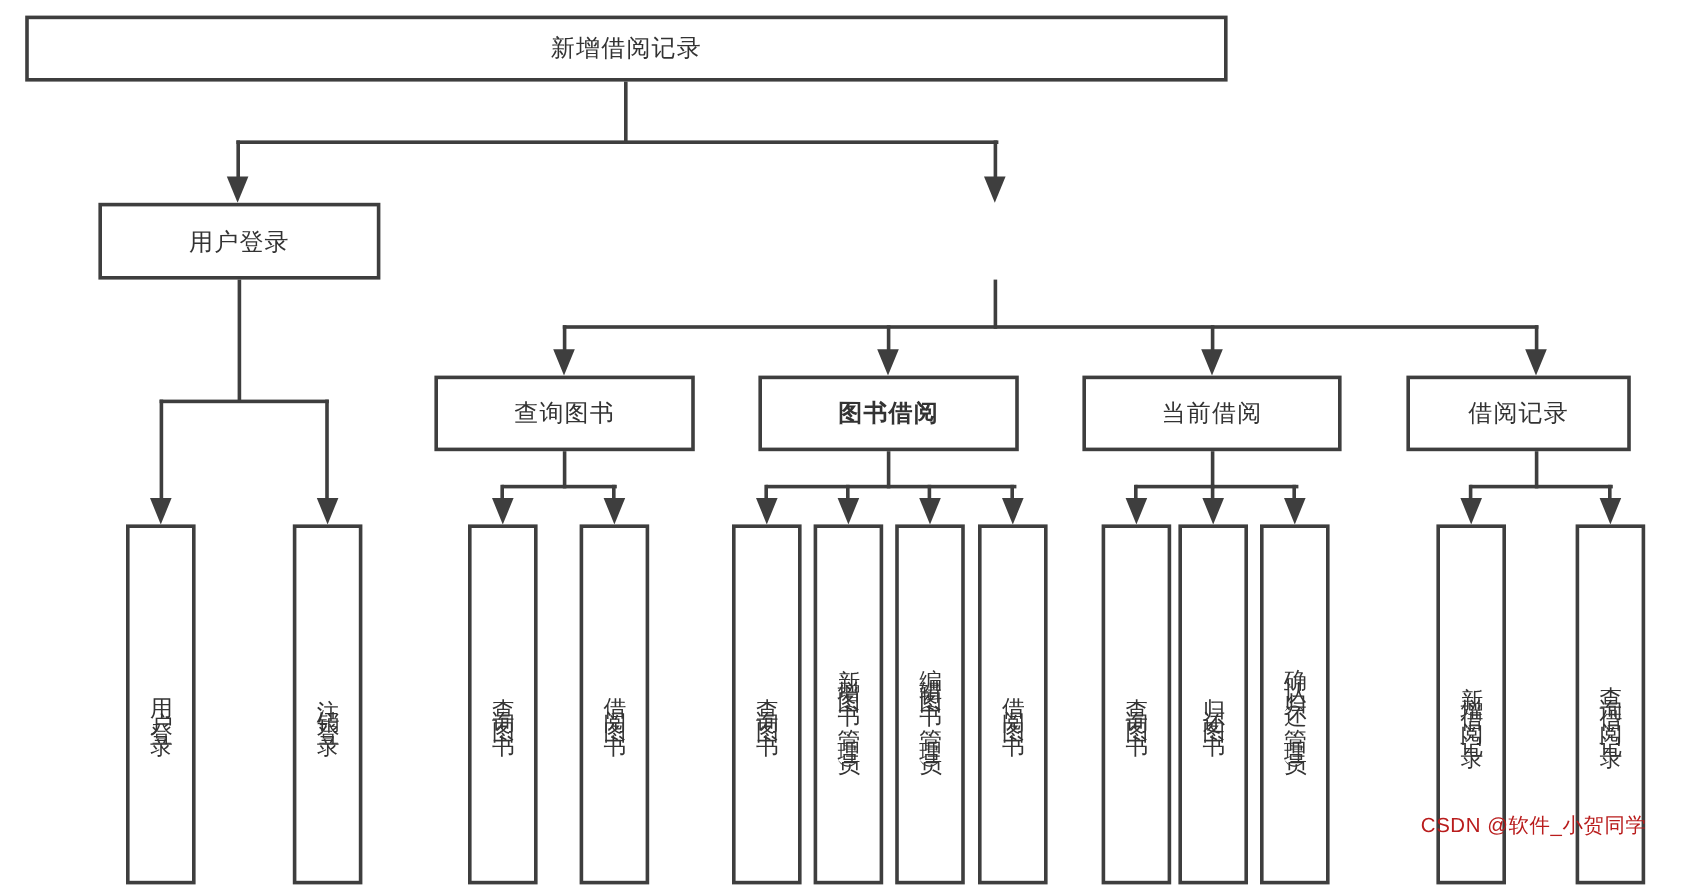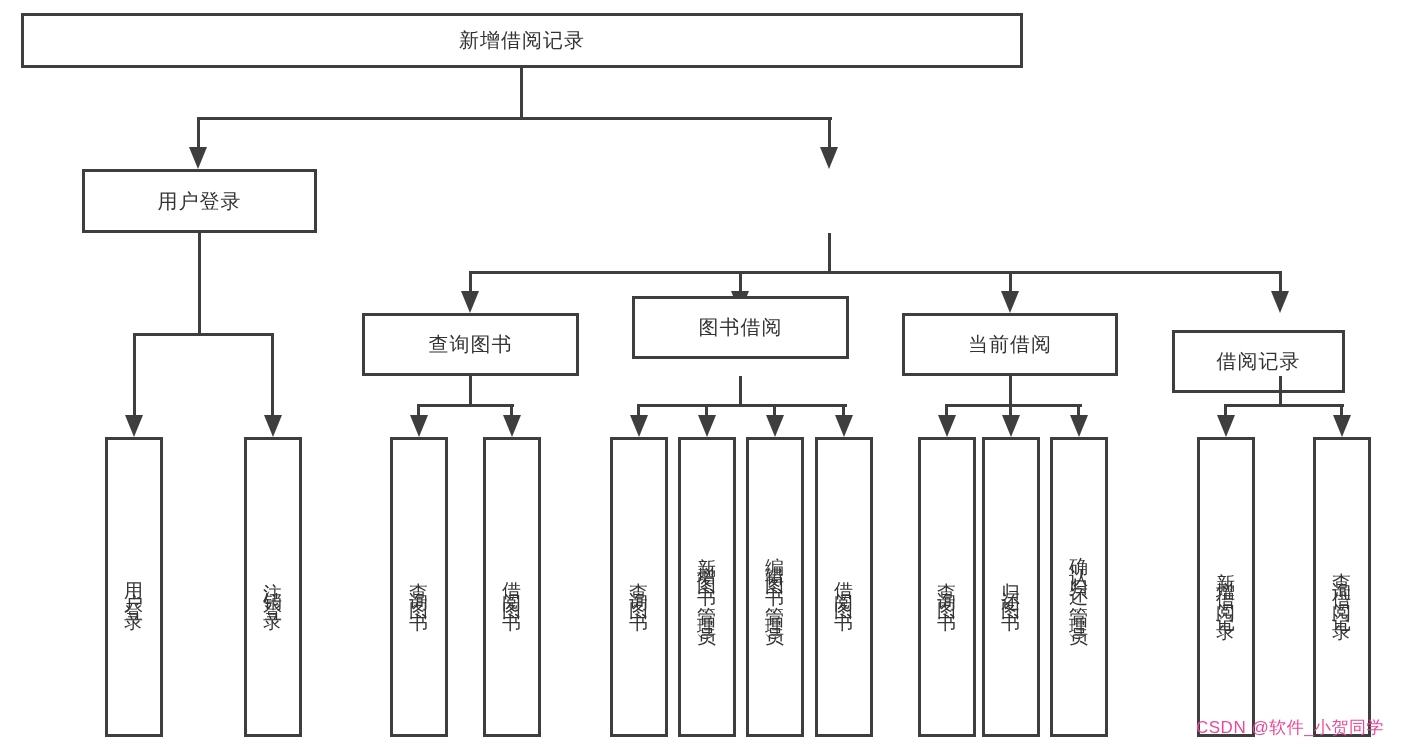--- a/index.html
+++ b/index.html
@@ -51,27 +51,26 @@
   .arrow {
     position: absolute;
     width: 0; height: 0;
     border-left: 9px solid transparent;
     border-right: 9px solid transparent;
     border-top: 22px solid #3e3e3e;
   }
   .watermark {
     position: absolute;
     left: 1184px;
-    top: 716px;
+    top: 676px;
     font-size: 17px;
-    color: #ec4899;
+    color: #b91c1c;
     letter-spacing: 0.5px;
     white-space: nowrap;
     z-index: 10;
-    margin-left: 12px;
   }
 </style>
 </head>
 <body>
 
 <div class="stage">
 
   <div class="box" style="left:21px; top:13px; width:1002px; height:55px;">
     <span class="hlabel">新增借阅记录</span>
   </div>
@@ -101,27 +100,27 @@
   <div class="vline" style="left:1009px; top:271px; height:24px;"></div>
   <div class="vline" style="left:1279px; top:271px; height:24px;"></div>
   <div class="arrow" style="left:461px; top:291px;"></div>
   <div class="arrow" style="left:731px; top:291px;"></div>
   <div class="arrow" style="left:1001px; top:291px;"></div>
   <div class="arrow" style="left:1271px; top:291px;"></div>
 
   <div class="box" style="left:362px; top:313px; width:217px; height:63px;">
     <span class="hlabel">查询图书</span>
   </div>
-  <div class="box" style="left:632px; top:296px; width:217px; height:63px;">
+  <div class="box" style="left:632px; top:313px; width:217px; height:63px;font-weight:bold;">
     <span class="hlabel">图书借阅</span>
   </div>
   <div class="box" style="left:902px; top:313px; width:216px; height:63px;">
     <span class="hlabel">当前借阅</span>
   </div>
-  <div class="box" style="left:1172px; top:330px; width:173px; height:63px;">
+  <div class="box" style="left:1172px; top:313px; width:187px; height:63px;">
     <span class="hlabel">借阅记录</span>
   </div>
 
   <div class="vline" style="left:469px; top:376px; height:31px;"></div>
   <div class="hline" style="left:418px; top:404px; width:96px;"></div>
   <div class="vline" style="left:417px; top:404px; height:16px;"></div>
   <div class="vline" style="left:510px; top:404px; height:16px;"></div>
   <div class="arrow" style="left:410px; top:415px;"></div>
   <div class="arrow" style="left:503px; top:415px;"></div>
 

